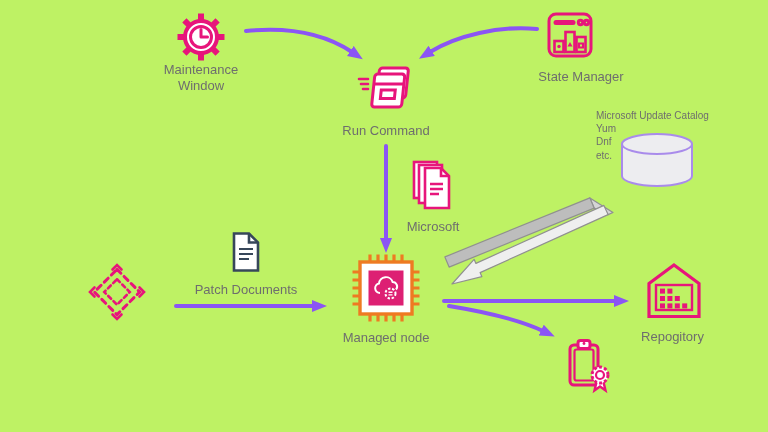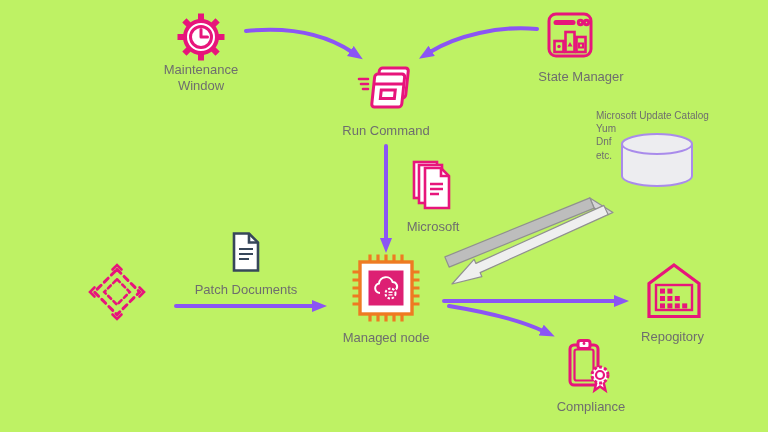--- a/index.html
+++ b/index.html
@@ -195,15 +195,14 @@
         <rect x="7" y="7" width="28" height="40" rx="4"></rect>
         <rect x="11.5" y="11.5" width="19" height="31" rx="2" stroke-width="2.2"></rect>
         <rect x="15" y="2.5" width="12" height="8" rx="2.5" fill="#fff"></rect>
         <circle cx="21" cy="5.5" r="1.4" fill="#E7157B" stroke="none"></circle>
         <path d="M33.5,44 L31.5,52.5 L37,48.5 L42.5,52.5 L40.5,44" stroke-width="2.4" fill="#fff"></path>
         <circle cx="37" cy="37" r="8" fill="#fff" stroke-dasharray="3 2.2"></circle>
         <circle cx="37" cy="37" r="4" stroke-width="2.2"></circle>
       </g>
     </svg>
   </div>
-  <div class="label" style="left:531px;top:399px;width:120px">Compliance</div>
 
 </div>
 
 </body></html>

